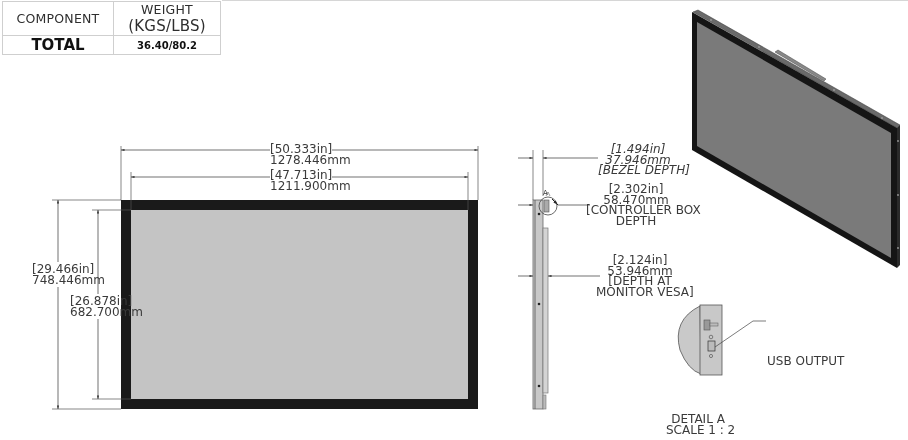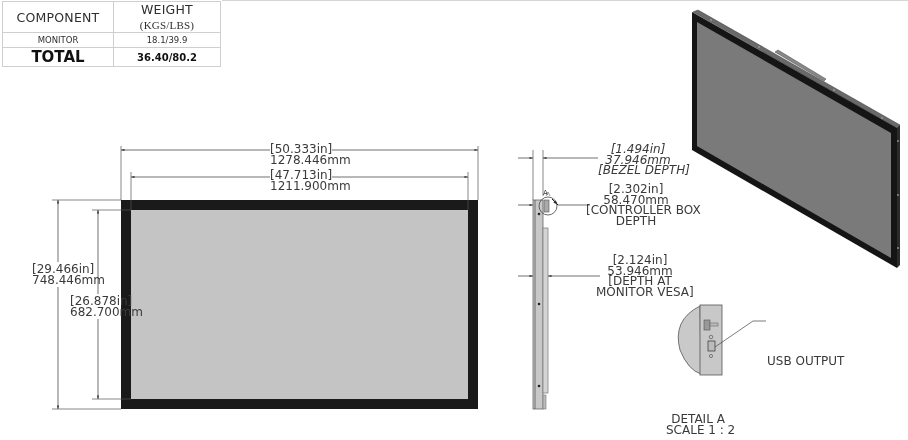--- a/index.html
+++ b/index.html
@@ -3,42 +3,38 @@
   <meta charset="utf-8">
   <style>
     html, body { margin: 0; padding: 0; background: #ffffff; }
     body { width: 908px; height: 440px; position: relative; overflow: hidden; font-family: "DejaVu Sans", sans-serif; color: #3a3a3a; }
     .drawing { position: absolute; left: 0; top: 0; width: 908px; height: 440px; }
     .wt-table { position: absolute; left: 2px; top: 1px; border-collapse: collapse; }
     .wt-table td, .wt-table th { border: 1px solid #cfcfcf; padding: 0; text-align: center; color: #2e2e2e; margin-top: 8px; }
     .wt-table th { font-weight: normal; font-size: 12.5px; height: 23px; letter-spacing: 0.2px; }
     .wt-table th.c1 { width: 110px; }
     .wt-table th.c2 { width: 106px; }
-    .wt-table th .sm { font-size: 11px; font-family: Liberation Serif, serif; }
+    .wt-table th .sm { font-size: 15px; }
     .wt-table td { font-size: 8.5px; height: 14px; }
     .wt-table tr.total td { font-weight: bold; font-size: 15px; color: #111; }
     .wt-table tr.total td.val { font-size: 10px; }
     .top-rule { position: absolute; left: 222px; top: 0; width: 686px; height: 1px; background: #d6d6d6; }
     .lbl { position: absolute; font-size: 12px; color: #3a3a3a; text-align: center; line-height: 10.5px; white-space: nowrap; }
     .lbl.left { text-align: left; margin-top: 40px; }
   </style>
 </head>
 <body>
 
 <div class="top-rule"></div>
 
 <table class="wt-table">
   <tbody>
       <tr>
     <th class="c1">COMPONENT</th>
     <th class="c2"><span>WEIGHT </span><span class="sm">(KGS/LBS)</span></th>
-  </tr>
-  <tr>
-    <td>MONITOR</td>
-    <td>18.1/39.9</td>
   </tr>
   <tr class="total">
     <td>TOTAL</td>
     <td class="val">36.40/80.2</td>
   </tr>
 </tbody>
   </table>
 
 <svg class="drawing" viewBox="0 0 908 440" width="908" height="440" xmlns="http://www.w3.org/2000/svg">
   <defs>

